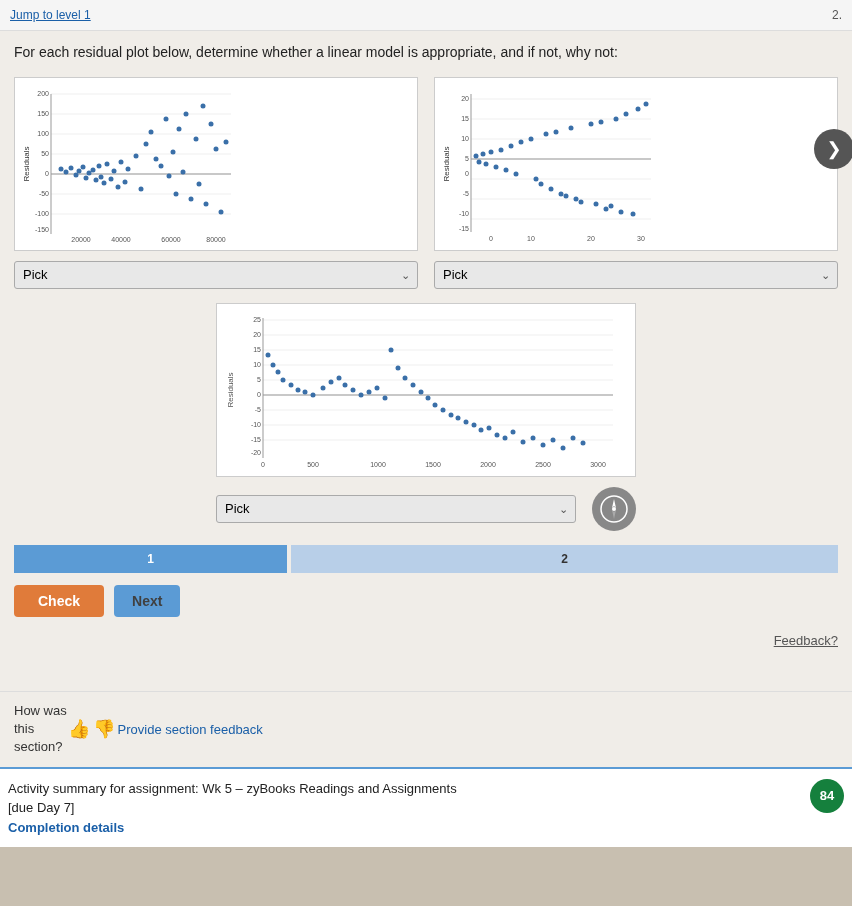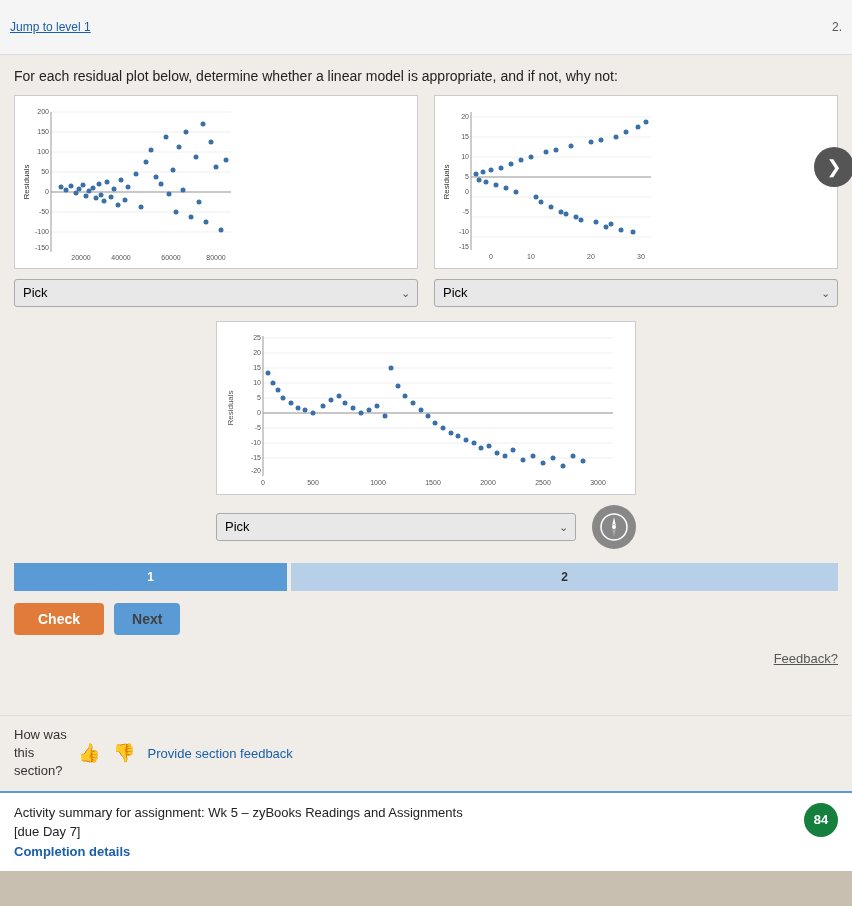--- a/index.html
+++ b/index.html
@@ -7,40 +7,40 @@
       font-family: Arial, sans-serif;
       background: #c8bfb0;
       width: 852px;
       min-height: 906px;
       position: relative;
       overflow-x: hidden;
     }
 
     .top-bar {
       background: #f5f5f5;
-      padding: 20px 10px;
+      padding: 8px 10px;
       font-size: 12px;
       color: #555;
       border-bottom: 1px solid #ddd;
       display: flex;
       align-items: center;
       gap: 6px;
     }
 
     .main-content {
       background: #f0ede8;
       margin: 0;
       padding: 12px 14px;
       min-height: 660px;
     }
 
     .question-text {
       font-size: 14px;
       color: #222;
-      margin-bottom: 8px;
+      margin-bottom: 14px;
       line-height: 1.4;
     }
 
     .charts-row {
       display: flex;
       gap: 16px;
       margin-bottom: 10px;
     }
 
     .chart-container {
@@ -205,21 +205,21 @@
       font-size: 13px;
       color: #555;
       text-decoration: underline;
       cursor: pointer;
       margin-bottom: 10px;
     }
 
     .section-feedback-row {
       display: flex;
       align-items: center;
-      gap: 12px;
+      gap: 2px;
       padding: 10px 14px;
       background: #f0ede8;
       border-top: 1px solid #ddd;
     }
 
     .section-feedback-text {
       font-size: 13px;
       color: #333;
       line-height: 1.4;
     }
@@ -235,21 +235,21 @@
     .provide-feedback {
       color: #1a5fa8;
       font-size: 13px;
       font-weight: normal;
       cursor: pointer;
       text-decoration: none;
     }
 
     .bottom-bar {
       background: #fff;
-      padding: 10px 14px;
+      padding: 10px 8px;
       border-top: 2px solid #5b9bd5;
     }
 
     .activity-summary {
       font-size: 13px;
       color: #222;
       line-height: 1.5;
       display: flex;
       justify-content: space-between;
       align-items: flex-start;

